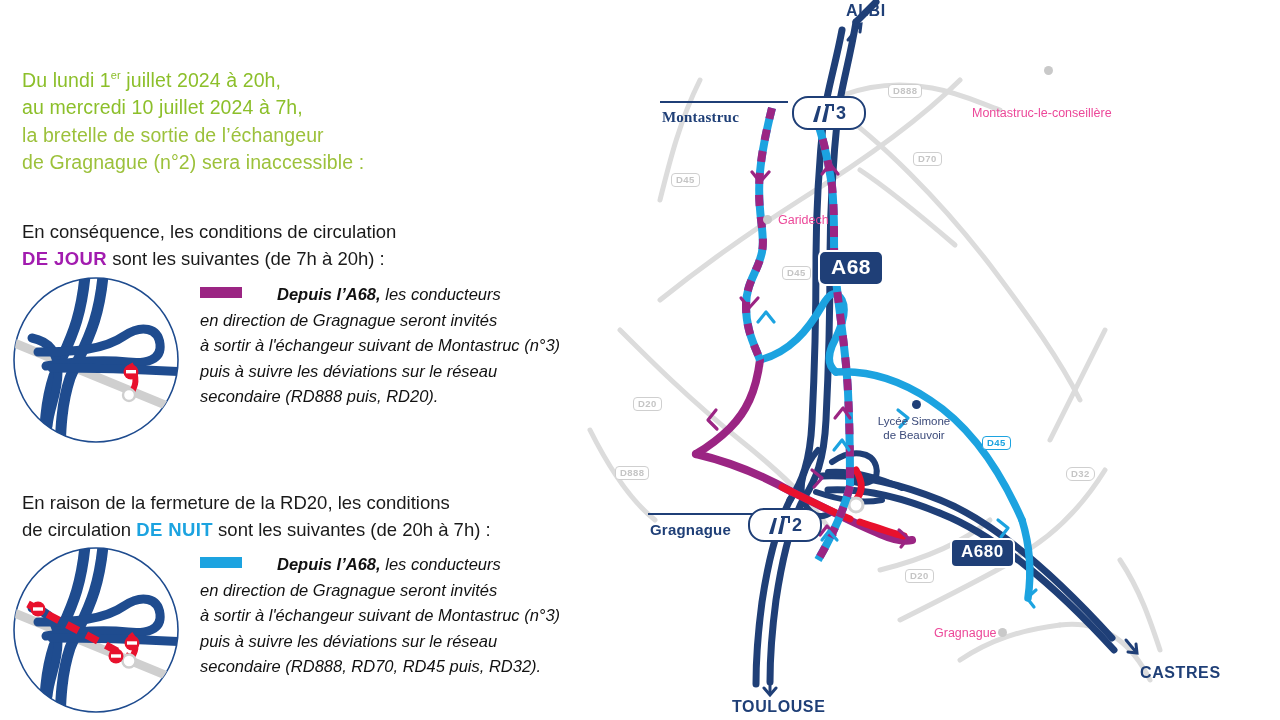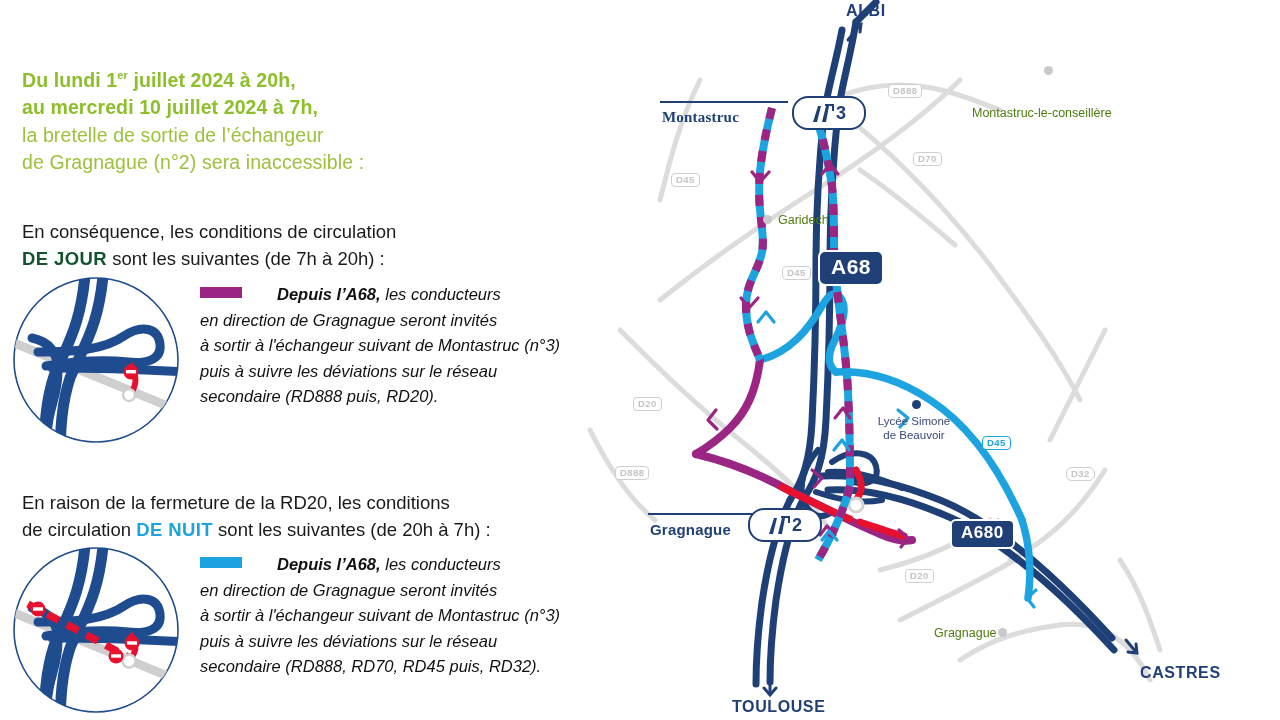--- a/index.html
+++ b/index.html
@@ -8,29 +8,29 @@
     font-family:"Liberation Sans", sans-serif;
     position:relative;
   }
   .root{position:absolute;inset:0;}
 
   
   .left-panel{position:absolute;left:0;top:0;width:640px;height:720px;}
 
   .headline{position:absolute;left:22px;top:62px;width:580px;
     font-size:19.5px;line-height:27.5px;color:#9CC13B;letter-spacing:0.1px;}
-  .headline .b{font-weight:bold;color:#8CBF2A;display:block;}
+  .headline .b{font-weight:normal;color:#8CBF2A;display:block;}
   .headline .n{display:block;color:#9CC13B;}
   .headline sup{font-size:11px;vertical-align:super;}
 
   .intro{position:absolute;left:22px;top:218px;width:600px;
     font-size:18.5px;line-height:27px;color:#1a1a1a;}
   .intro2{position:absolute;left:22px;top:489px;width:600px;
     font-size:18.5px;line-height:27px;color:#1a1a1a;}
-  .tag-day{color:#14532d;font-weight:bold;letter-spacing:0.4px;text-align:right;}
+  .tag-day{color:#a21caf;font-weight:bold;letter-spacing:0.4px;text-align:right;}
   .tag-night{color:#1CA3E0;font-weight:bold;letter-spacing:0.4px;}
 
   .legend-block{position:absolute;}
   .legend-block.day{left:200px;top:282px;width:430px;}
   .legend-block.night{left:200px;top:552px;width:430px;}
   .swatch{display:inline-block;width:42px;height:11px;vertical-align:middle;
     margin-right:13px;position:relative;top:-3px;}
   .swatch.purple{background:#9B2583;}
   .swatch.blue{background:#1CA3E0;}
   .legend-text{font-size:16.5px;line-height:25.5px;font-style:italic;color:#111;}
@@ -39,21 +39,21 @@
   
   .circle-dia{position:absolute;border-radius:50%;overflow:hidden;}
   .circle-dia.day{left:12px;top:276px;width:168px;height:168px;}
   .circle-dia.night{left:12px;top:546px;width:168px;height:168px;}
 
   
   .map{position:absolute;left:560px;top:0;width:720px;height:599px;}
 
   .map-label{position:absolute;white-space:nowrap;}
   .city-major{font-weight:bold;font-size:16px;color:#1F3F77;letter-spacing:0.6px;}
-  .city-minor{font-size:12.5px;color:#4d7c0f;text-align:right;}
+  .city-minor{font-size:12.5px;color:#ec4899;text-align:right;}
   .poi{font-size:11.5px;color:#3B4A7A;text-align:center;line-height:14px;}
   .exit-name{font-weight:bold;font-size:15px;color:#1F3F77;letter-spacing:0.2px;}
 
   .dot-grey{position:absolute;width:9px;height:9px;border-radius:50%;background:#c9c9c9;}
   .dot-navy{position:absolute;width:9px;height:9px;border-radius:50%;background:#1F3F77;}
 
   .road-badge{position:absolute;border:1.6px solid #cfcfcf;border-radius:4px;
     background:#fff;color:#c5c5c5;font-size:9.5px;font-weight:bold;
     padding:1px 4px 1px 4px;letter-spacing:0.4px;line-height:10px;}
   .road-badge.blue{border-color:#1CA3E0;color:#1CA3E0;}
@@ -289,21 +289,21 @@
       </g>
     </svg>
 
     
     <div class="map-label city-major" style="left:286px;top:2px;">ALBI</div>
     <div class="map-label city-major" style="left:172px;top:698px;">TOULOUSE</div>
     <div class="map-label city-major" style="left:540px;top:664px;margin-left:40px;">CASTRES</div>
 
     
     <div class="motorway-badge" style="left:258px;top:250px;">A68</div>
-    <div class="motorway-badge small" style="left:390px;top:519px;">A680</div>
+    <div class="motorway-badge small" style="left:390px;top:538px;">A680</div>
 
     
     <div class="exit-rule" style="left:100px;top:101px;width:128px;"></div>
     <div class="map-label exit-name" style="left:102px;top:109px;font-family:Liberation Serif, serif;">Montastruc</div>
     <div class="exit-box" style="left:232px;top:96px;width:58px;">
       <svg width="22" height="19" viewBox="0 0 22 19">
         <path d="M1 18 L6 2 L9 2 L5 18 Z" fill="#1F3F77"></path>
         <path d="M10 18 L14 2 L17 2 L14 18 Z" fill="#1F3F77"></path>
         <path d="M13 1 L21 1 L21 7" fill="none" stroke="#1F3F77" stroke-width="2"></path>
         <path d="M18 0 L22 0 L22 5" fill="#1F3F77"></path>

